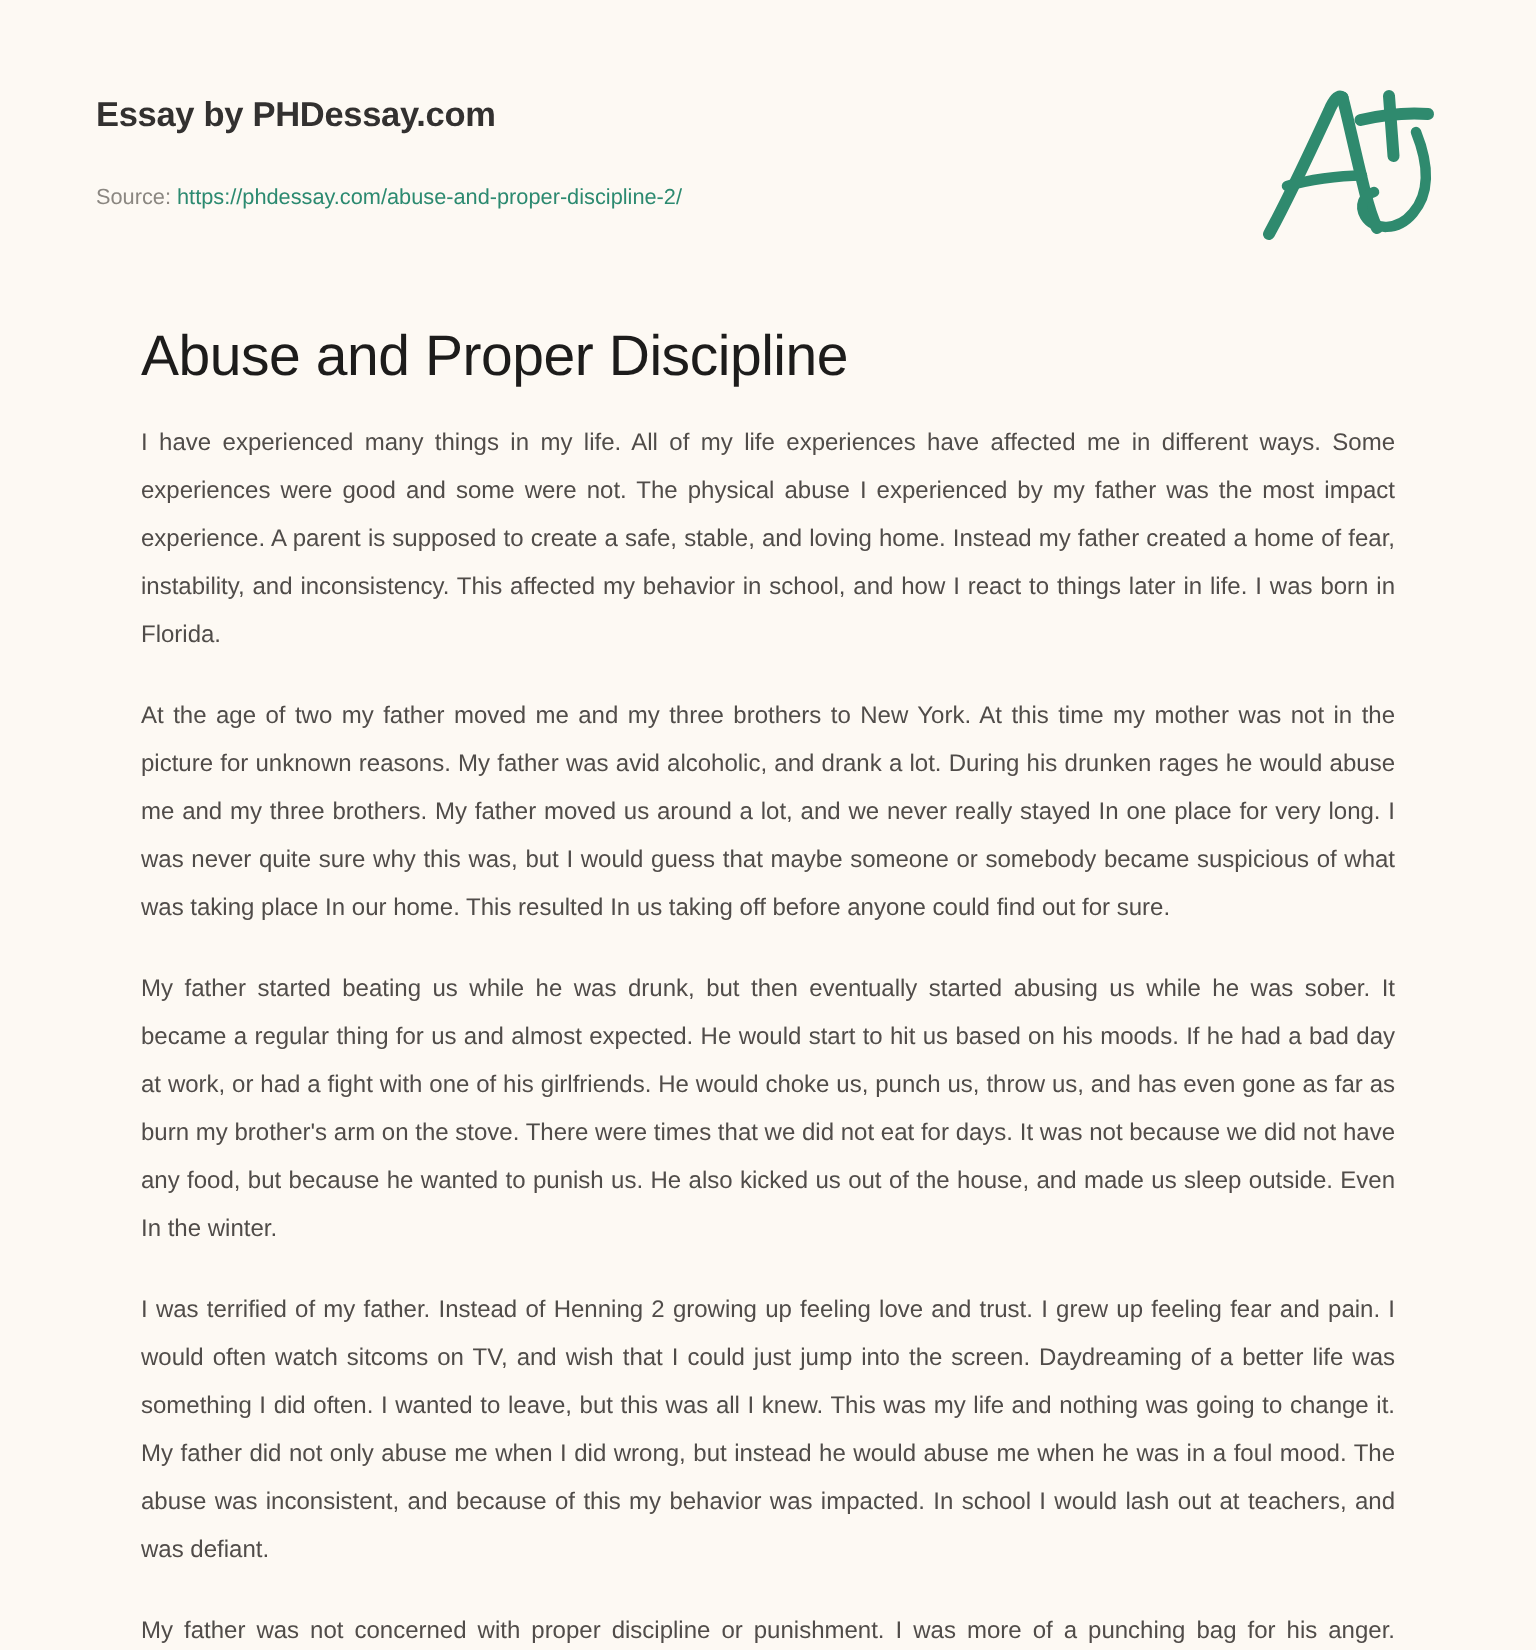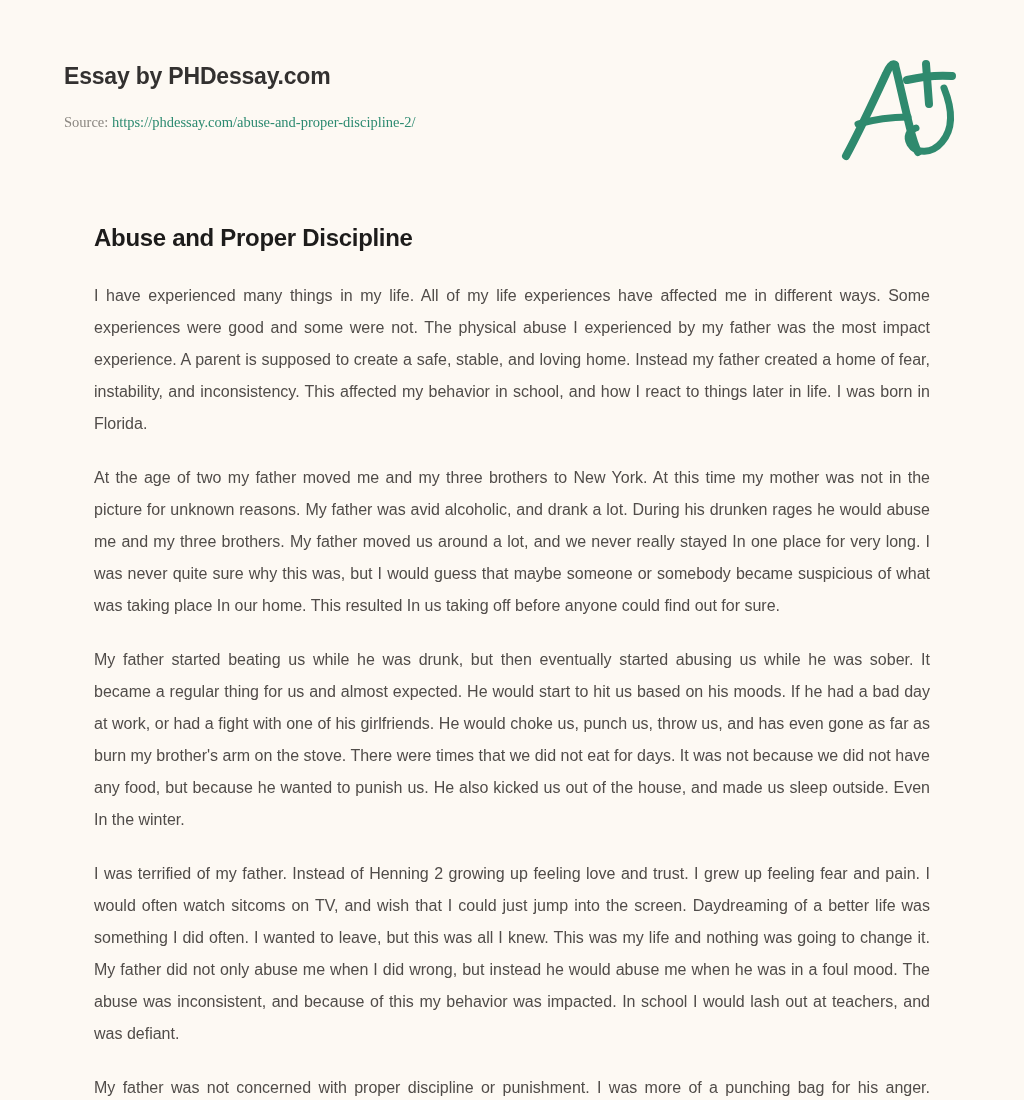--- a/index.html
+++ b/index.html
@@ -33,26 +33,25 @@
   .brand-line {
     font-size: 23px;
     font-weight: bold;
     color: #333130;
     letter-spacing: -0.2px;
     line-height: 28px;
     margin: 0;
   }
 
   .source-line {
-    margin-top: 22px;
+    margin-top: 32px;
     font-size: 14.5px;
     line-height: 20px;
     color: #8b8781;
     white-space: nowrap;
-    font-family: Liberation Serif, serif;
   }
 
   .source-label {
     color: #8b8781;
   }
 
   .source-url {
     color: #2c8a70;
     text-decoration: none;
   }
@@ -64,22 +63,22 @@
     top: 52px;
     width: 132px;
     height: 112px;
   }
   .logo svg { display: block; width: 100%; height: 100%; }
 
   
   .title {
     margin: 0;
     padding: 0 94px;
-    font-size: 24px;
-    font-weight: bold;
+    font-size: 38px;
+    font-weight: normal;
     color: #1d1c1b;
     letter-spacing: -0.3px;
     line-height: 40px;
     position: absolute;
     top: 218px;
     left: 0;
     right: 0;
     box-sizing: border-box;
   }
 

